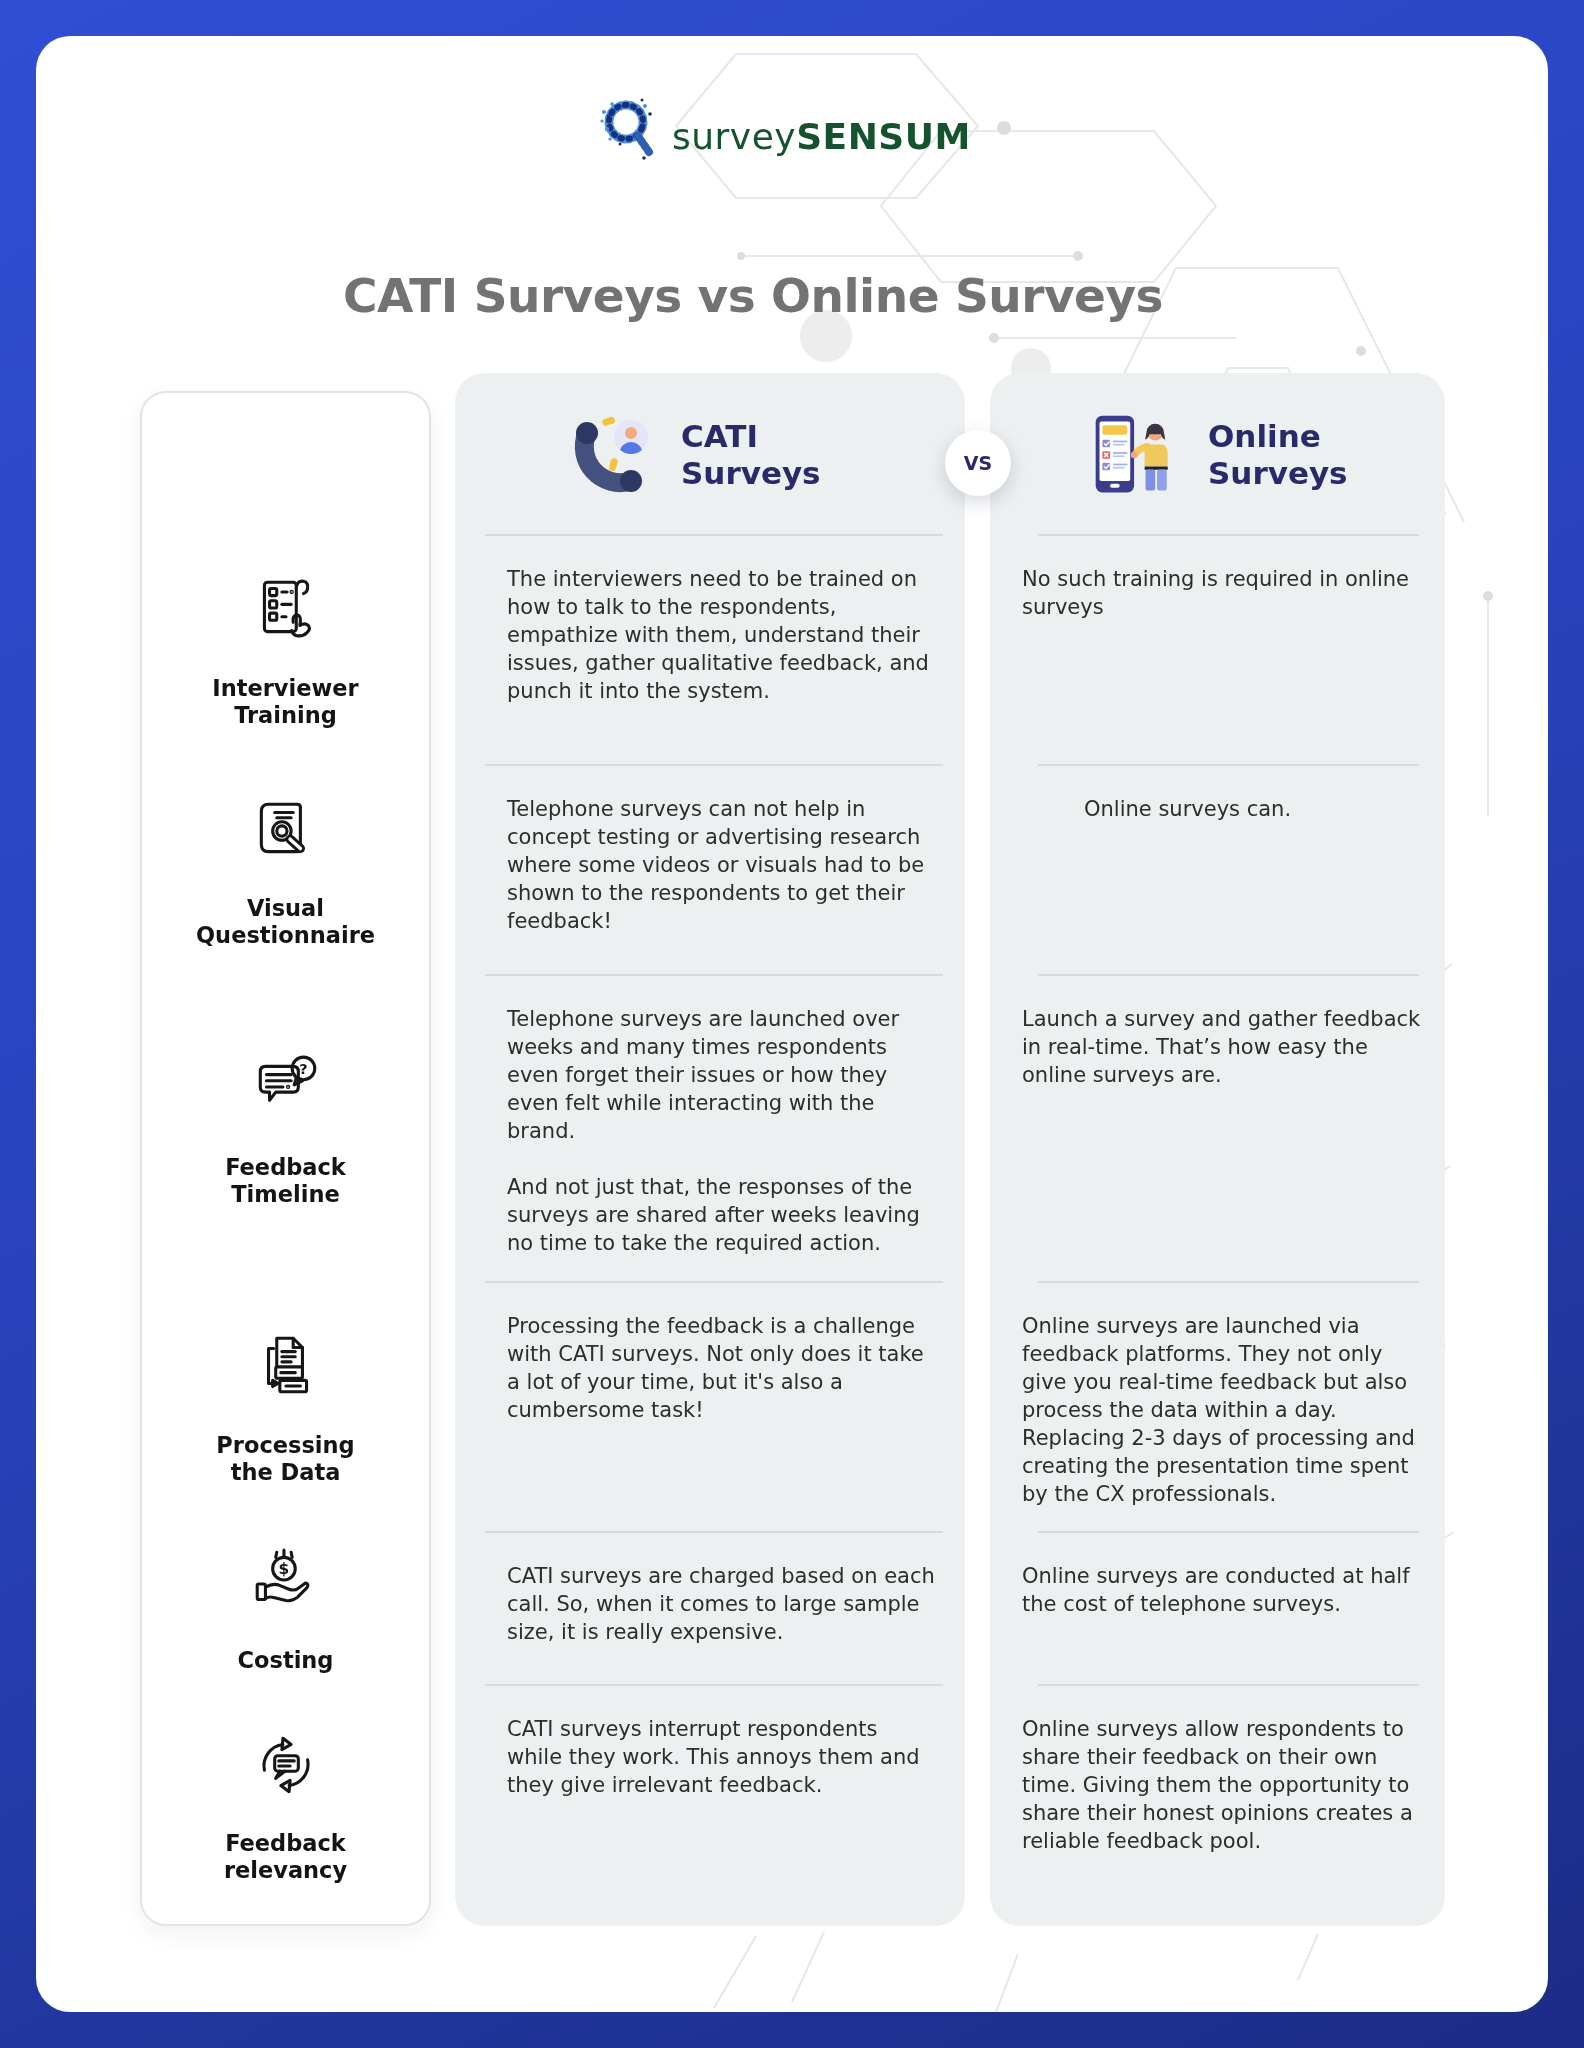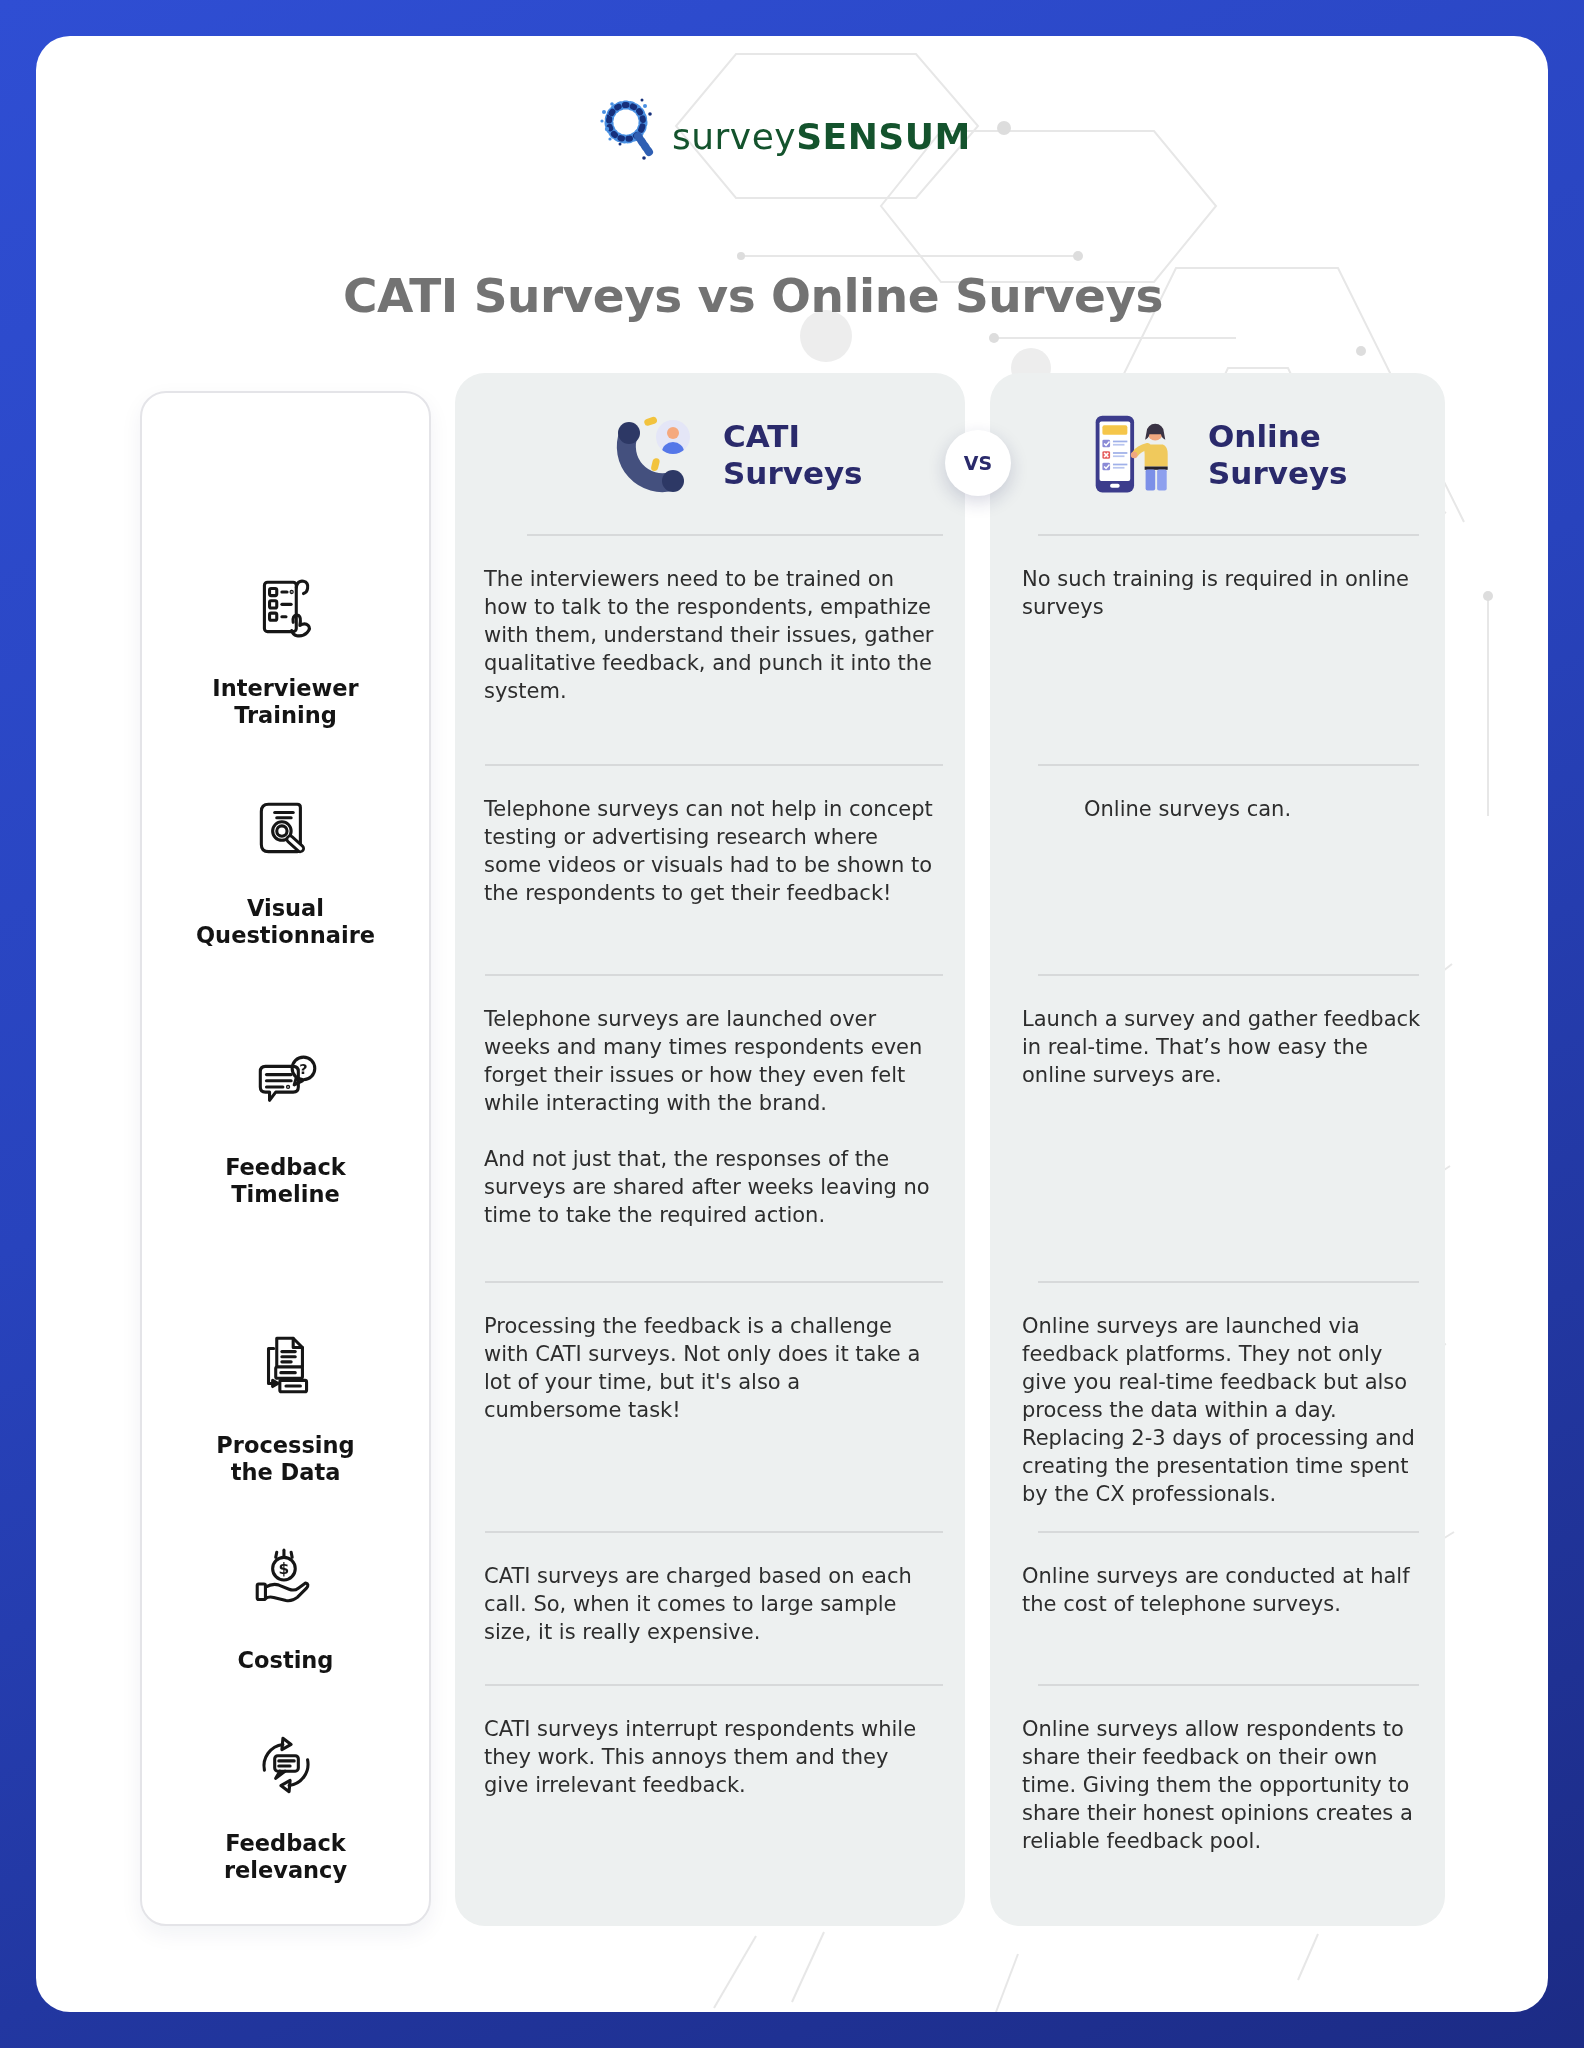--- a/index.html
+++ b/index.html
@@ -66,21 +66,21 @@
   }
   .panel { background: #edf0f0; border-radius: 30px; }
   .panel-cati   { grid-area: 1 / 3 / 8 / 4; }
   .panel-online { grid-area: 1 / 5 / 8 / 6; }
 
   .col-head {
     position: relative; z-index: 2;
     grid-row: 1;
     display: flex; align-items: center;
   }
-  .col-head.cati   { grid-column: 3; padding-left: 110px; gap: 20px; margin-left: 42px; }
+  .col-head.cati   { grid-column: 3; padding-left: 110px; gap: 20px; }
   .col-head.online { grid-column: 5; padding-left: 98px;  gap: 24px; }
   .head-title {
     font-size: 31px; font-weight: 800; color: #2a2a6b;
     line-height: 1.18; white-space: pre-line;
   }
   .hr::after {
     content: "";
     position: absolute; bottom: 0; height: 2px;
     background: #d7d9da;
     left: 30px; right: 22px;
@@ -104,21 +104,21 @@
     display: flex; flex-direction: column;
     align-items: center; justify-content: center;
     gap: 28px; text-align: center;
   }
   .sb-label {
     font-size: 22.5px; font-weight: 700; color: #141414;
     line-height: 1.2; white-space: pre-line;
   }
 
   .cell { position: relative; z-index: 2; font-size: 21px; line-height: 1.33; color: #2d2d2d; }
-  .cati-cell   { grid-column: 3; padding: 30px 28px 0 29px; }
+  .cati-cell   { grid-column: 3; padding: 30px 28px 0 52px; }
   .online-cell { grid-column: 5; padding: 30px 22px 0 32px; }
   .r1 { grid-row: 2; } .r2 { grid-row: 3; border-radius: 12px; } .r3 { grid-row: 4; }
   .r4 { grid-row: 5; } .r5 { grid-row: 6; } .r6 { grid-row: 7; }
   .cell p + p { margin-top: 28px; }
   .cell p:empty { display: none; }
   .indent { padding-left: 62px; }
 
   .sb-icon svg, .head-ill svg { display: block; }
 </style>
 </head>

